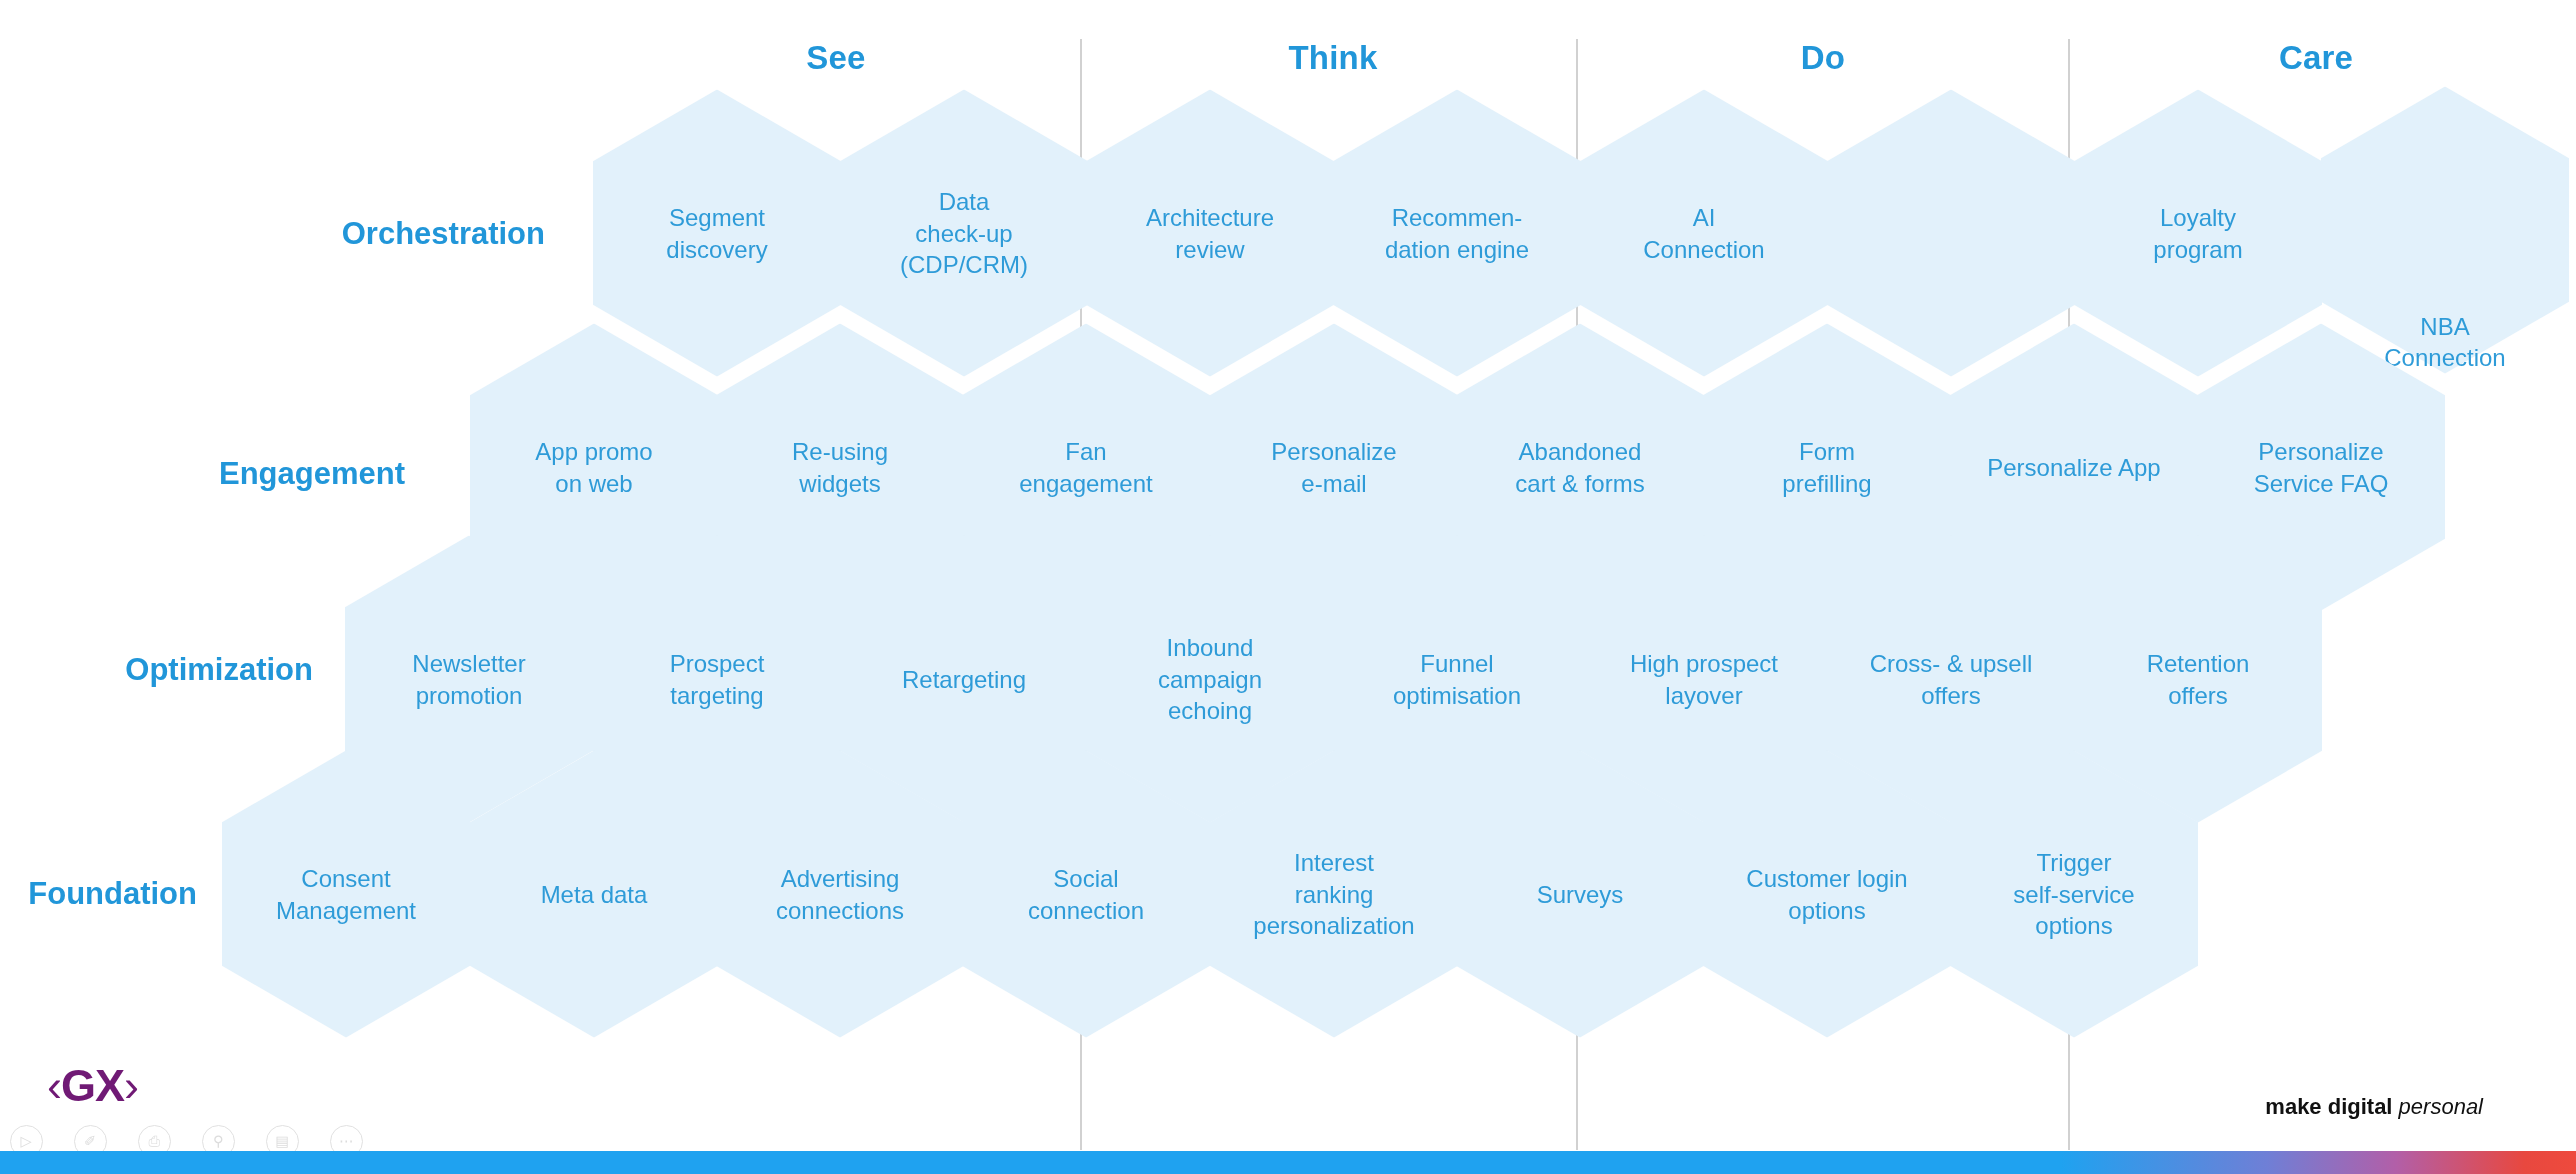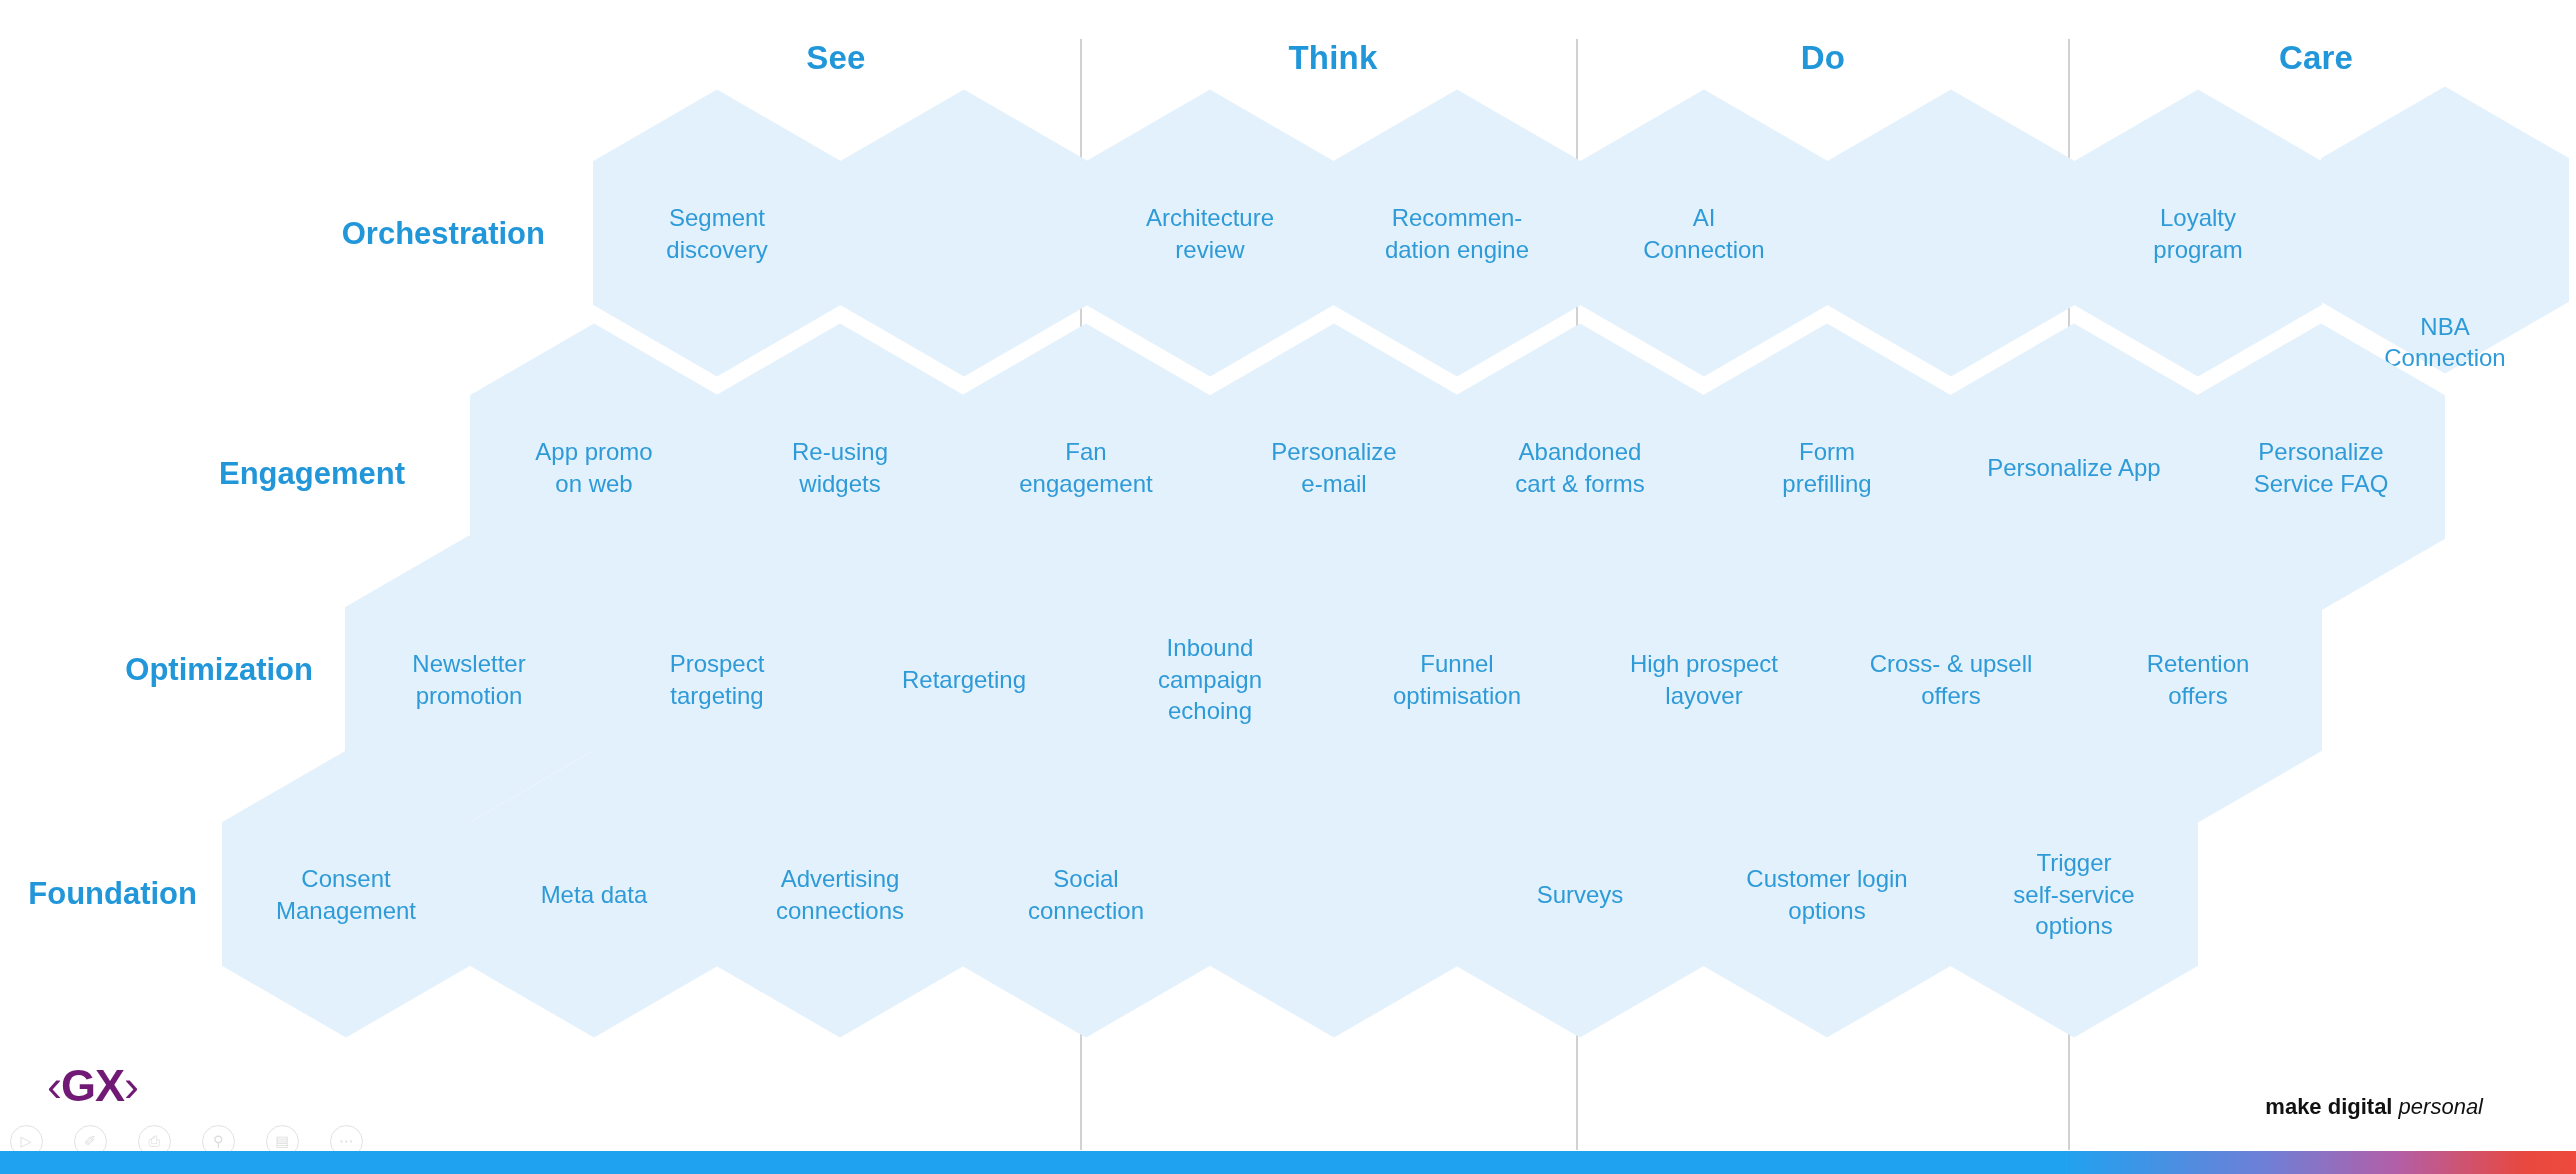--- a/index.html
+++ b/index.html
@@ -153,20 +153,23 @@
     </div>
 
   <div id="honeycomb">
       <div class="hex" style="left: 717px; top: 233px;">
         <div class="shape"></div>
         <div class="txt">Segment
 discovery</div>
       </div>
       <div class="hex" style="left: 964px; top: 233px;">
         <div class="shape"></div>
+        <div class="txt">Data
+check-up
+(CDP/CRM)</div>
       </div>
       <div class="hex" style="left: 1210px; top: 233px;">
         <div class="shape"></div>
         <div class="txt">Architecture
 review</div>
       </div>
       <div class="hex" style="left: 1457px; top: 233px;">
         <div class="shape"></div>
         <div class="txt">Recommen-
 dation engine</div>
@@ -282,20 +285,23 @@
         <div class="txt">Advertising
 connections</div>
       </div>
       <div class="hex" style="left: 1086px; top: 894px;">
         <div class="shape"></div>
         <div class="txt">Social
 connection</div>
       </div>
       <div class="hex" style="left: 1334px; top: 894px;">
         <div class="shape"></div>
+        <div class="txt">Interest
+ranking
+personalization</div>
       </div>
       <div class="hex" style="left: 1580px; top: 894px;">
         <div class="shape"></div>
         <div class="txt">Surveys</div>
       </div>
       <div class="hex" style="left: 1827px; top: 894px;">
         <div class="shape"></div>
         <div class="txt">Customer login
 options</div>
       </div>

